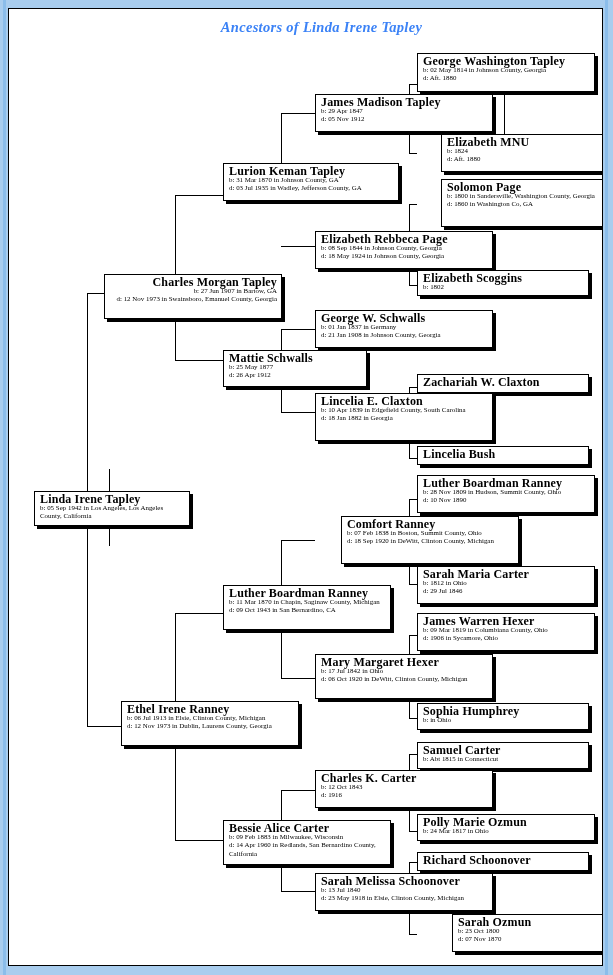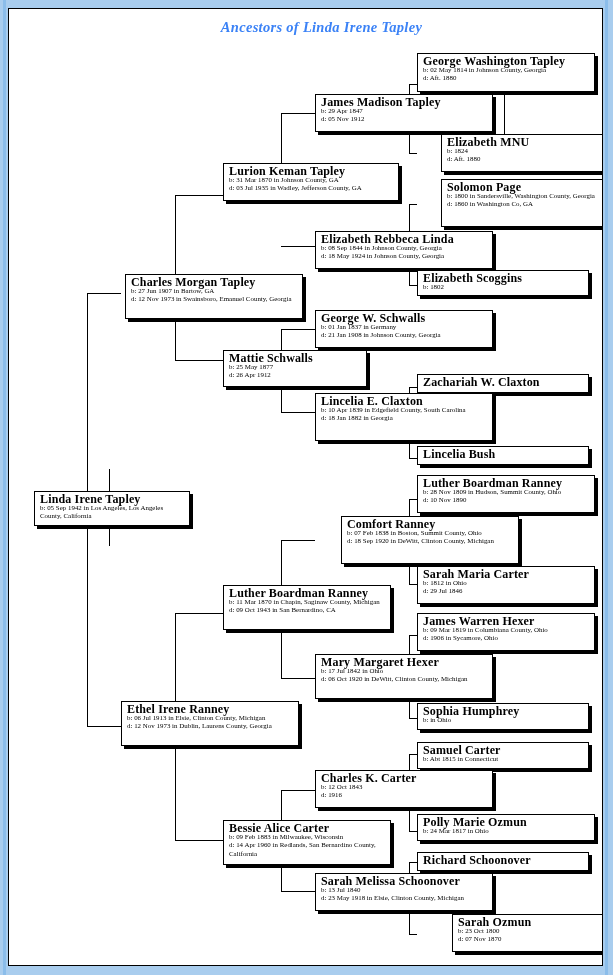--- a/index.html
+++ b/index.html
@@ -161,31 +161,31 @@
       <div class="ln">d: 03 Jul 1935 in Wadley, Jefferson County, GA</div>
     </div>
 
     <div class="node" id="n4" style="left:408px;top:170px;width:178px;height:48px;margin-left:24px;">
       <div class="nm">Solomon Page</div>
       <div class="ln">b: 1800 in Sandersville, Washington County, Georgia</div>
       <div class="ln">d: 1860 in Washington Co, GA</div>
     </div>
 
     <div class="node" id="n5" style="left:306px;top:222px;width:178px;height:38px;">
-      <div class="nm">Elizabeth Rebbeca Linda</div>
+      <div class="nm">Elizabeth Rebbeca Page</div>
       <div class="ln">b: 08 Sep 1844 in Johnson County, Georgia</div>
       <div class="ln">d: 18 May 1924 in Johnson County, Georgia</div>
     </div>
 
     <div class="node" id="n6" style="left:408px;top:261px;width:172px;height:26px;">
       <div class="nm">Elizabeth Scoggins</div>
       <div class="ln">b: 1802</div>
     </div>
 
-    <div class="node" id="n7" style="left:116px;top:265px;width:178px;height:45px;">
+    <div class="node" id="n7" style="left:95px;top:265px;width:178px;height:45px;text-align:right;">
       <div class="nm">Charles Morgan Tapley</div>
       <div class="ln">b: 27 Jun 1907 in Bartow, GA</div>
       <div class="ln">d: 12 Nov 1973 in Swainsboro, Emanuel County, Georgia</div>
     </div>
 
     <div class="node" id="n8" style="left:306px;top:301px;width:178px;height:38px;">
       <div class="nm">George W. Schwalls</div>
       <div class="ln">b: 01 Jan 1837 in Germany</div>
       <div class="ln">d: 21 Jan 1908 in Johnson County, Georgia</div>
     </div>

